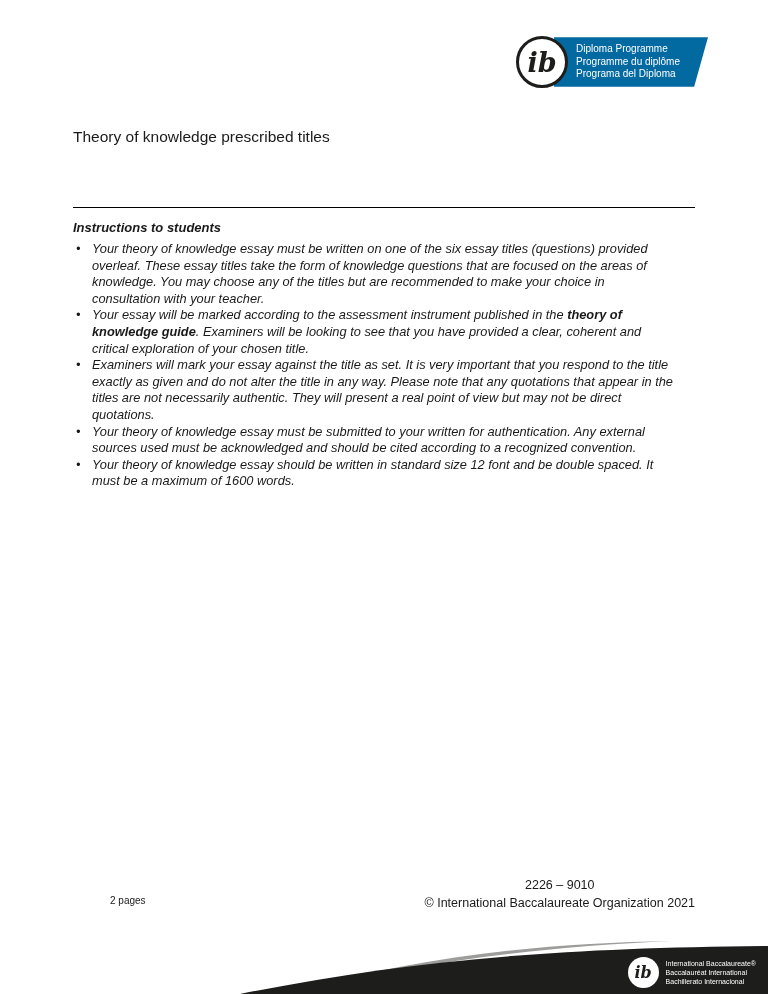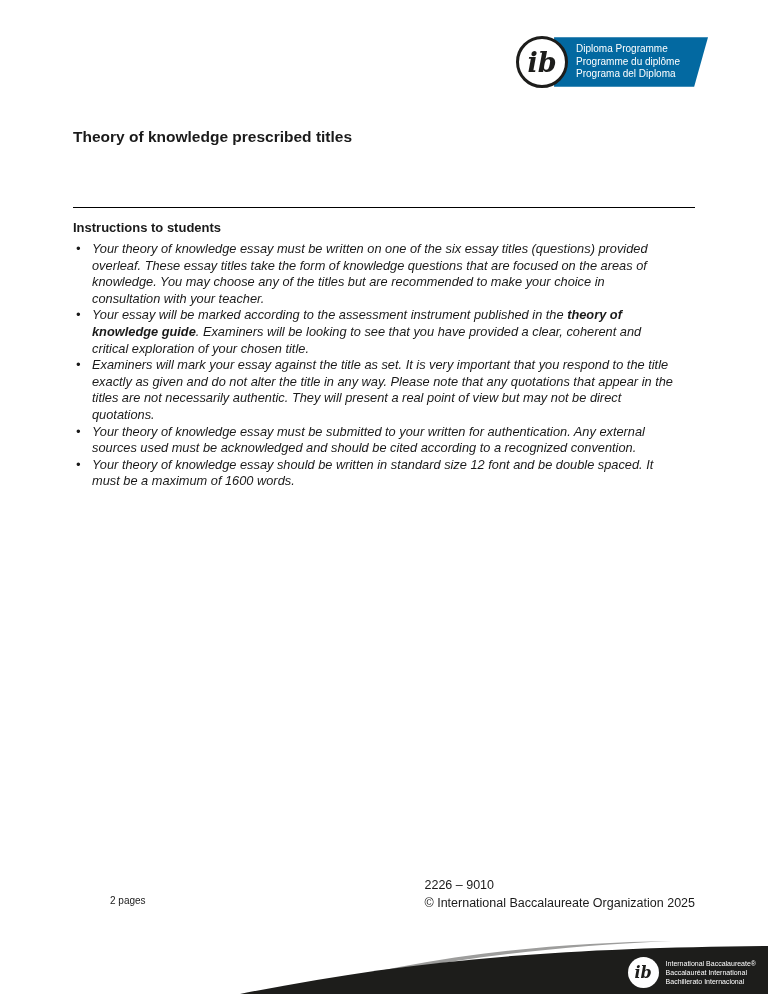--- a/index.html
+++ b/index.html
@@ -27,36 +27,36 @@
   .banner {
     margin-left: -14px; z-index: 1;
     background: #0369a1; color: #fff;
     padding: 6px 28px 6px 22px;
     clip-path: polygon(0 0, 100% 0, 91% 100%, 0 100%);
   }
   .banner-line { font-size: 10px; line-height: 12.5px; white-space: nowrap; }
 
   
   .content { padding: 0 73px; }
-  .doc-title { margin: 0; padding-top: 128px; font-size: 15.5px; font-weight: bold; }
+  .doc-title { margin: 0; padding-top: 128px; font-size: 15.5px; font-weight: normal; }
   .session { margin: 31px 0 0 0; font-size: 13px; }
   .divider { border: none; border-top: 1px solid #000; margin: 61px 0 0 0; }
-  .instr-heading { margin: 12px 0 0 0; font-size: 13px; font-weight: bold; }
+  .instr-heading { margin: 12px 0 0 0; font-size: 13px; font-weight: bold; font-style: italic; }
   .instr-list {
     margin: 6px 0 0 0; padding: 0 0 0 19px;
     list-style: none; width: 603px;
     font-size: 12.8px; line-height: 16.6px;
   }
   .instr-list li { position: relative; font-style: italic; }
   .instr-list li::before { content: "•"; position: absolute; left: -16px; }
   .instr-list b { font-weight: bold; }
 
   
   .footer-left { position: absolute; left: 110px; top: 895px; font-size: 10px; }
-  .footer-right { position: absolute; right: 73px; top: 877px; text-align: left; font-size: 12.5px; line-height: 17.5px; }
+  .footer-right { position: absolute; right: 73px; top: 877px; text-align: center; font-size: 12.5px; line-height: 17.5px; }
 
   
   .swoosh { position: absolute; left: 0; bottom: 0; width: 768px; height: 60px; display: block; }
   .bottom-logo {
     position: absolute; right: 12px; bottom: 6px;
     display: flex; align-items: center; gap: 7px; z-index: 3;
   }
   .ib-circle-small {
     width: 31px; height: 31px; border-radius: 50%;
     background: #fff; color: #1d1d1b;
@@ -91,21 +91,21 @@
         <li><span>Your essay will be marked according to the assessment instrument published in the </span><b>theory of knowledge guide</b><span>. Examiners will be looking to see that you have provided a clear, coherent and critical exploration of your chosen title.</span></li>
         <li><span>Examiners will mark your essay against the title as set. It is very important that you respond to the title exactly as given and do not alter the title in any way. Please note that any quotations that appear in the titles are not necessarily authentic. They will present a real point of view but may not be direct quotations.</span></li>
         <li><span>Your theory of knowledge essay must be submitted to your written for authentication. Any external sources used must be acknowledged and should be cited according to a recognized convention.</span></li>
         <li><span>Your theory of knowledge essay should be written in standard size 12 font and be double spaced. It must be a maximum of 1600 words.</span></li>
       </ul>
   </div>
 
   <div class="footer-left">2 pages</div>
   <div class="footer-right">
     <div>2226 – 9010</div>
-    <div>© International Baccalaureate Organization 2025</div>
+    <div>© International Baccalaureate Organization 2021</div>
   </div>
 
   <svg class="swoosh" viewBox="0 0 768 60" preserveAspectRatio="none">
     <path d="M 285 60 C 420 22, 545 9, 672 7 C 535 13, 405 30, 302 60 Z" fill="#9d9d9c"></path>
     <path d="M 240 60 C 400 28, 545 14, 768 12 L 768 60 Z" fill="#1d1d1b"></path>
   </svg>
 
   <div class="bottom-logo">
     <div class="ib-circle-small">
       <span>ib</span>

